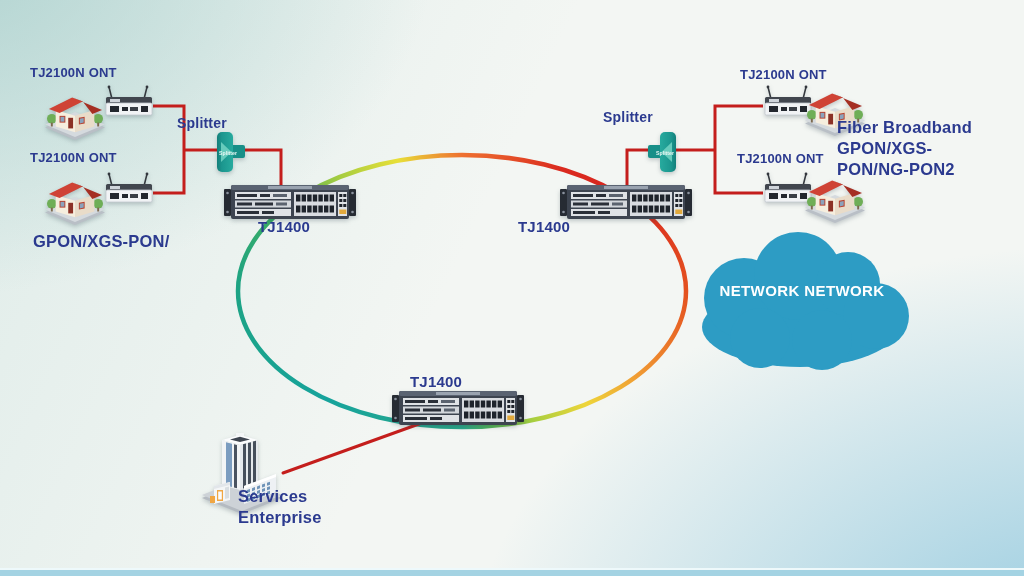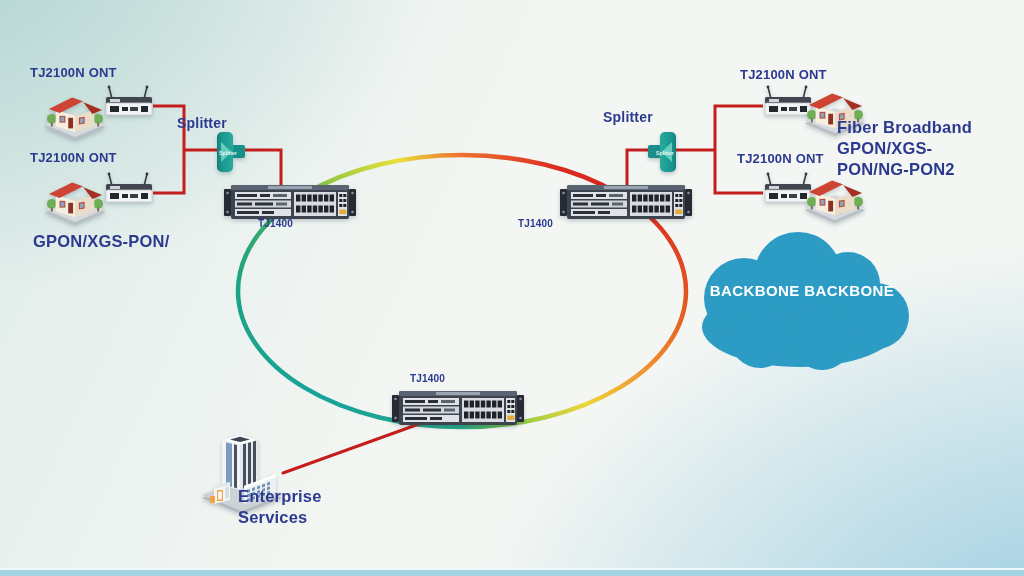--- a/index.html
+++ b/index.html
@@ -14,21 +14,21 @@
   }
   .bottom-strip{position:absolute;left:0;right:0;bottom:0;height:6px;background:#a4d3e3;border-top:2px solid #eef9fb;}
   .layer{position:absolute;left:0;top:0;width:1024px;height:576px;}
   .node{position:absolute;filter:drop-shadow(0 2px 2px rgba(40,60,70,0.25));}
   .flat{position:absolute;}
   .lbl{
     position:absolute;text-align:left;font-weight:bold;color:#2b3a8f;
     line-height:1.15;letter-spacing:0.2px;white-space:nowrap;
   }
   .lbl-ont{font-size:13px;}
-  .lbl-dev{font-size:10px;}
+  .lbl-dev{font-size:15px;}
   .lbl-split{font-size:14px;}
   .caption{font-size:16.5px;line-height:21px;}
   .cloud-lbl{
     position:absolute;display:flex;align-items:center;justify-content:center;
     color:#ffffff;font-weight:bold;font-size:15px;letter-spacing:0.4px;
   }
 </style>
 </head>
 <body>
 
@@ -212,21 +212,21 @@
     <g fill="#2d9cc4">
       <ellipse cx="112" cy="99" rx="98" ry="40"></ellipse>
       <circle cx="56" cy="70" r="40"></circle>
       <circle cx="110" cy="48" r="44"></circle>
       <circle cx="160" cy="56" r="32"></circle>
       <circle cx="188" cy="88" r="33"></circle>
       <circle cx="72" cy="110" r="30"></circle>
       <circle cx="134" cy="112" r="30"></circle>
     </g>
   </svg>
-  <div class="cloud-lbl" style="left:696px;top:270px;width:212px;height:40px">BACKBONE BACKBONE</div>
+  <div class="cloud-lbl" style="left:696px;top:270px;width:212px;height:40px">NETWORK NETWORK</div>
 
   <svg class="node" style="left:224px;top:182px;width:132px;height:40px" viewBox="0 0 132 40">
       <use href="#sym-olt"></use>
     </svg>
   <svg class="node" style="left:560px;top:182px;width:132px;height:40px" viewBox="0 0 132 40">
       <use href="#sym-olt"></use>
     </svg>
   <svg class="node" style="left:392px;top:388px;width:132px;height:40px" viewBox="0 0 132 40">
       <use href="#sym-olt"></use>
     </svg>
@@ -282,18 +282,18 @@
 
   <div class="lbl caption" style="left:33px;top:231px;width:200px">
     <div>GPON/XGS-PON/</div>
   </div>
   <div class="lbl caption" style="left:837px;top:117px;width:200px">
     <div>Fiber Broadband</div>
     <div>GPON/XGS-</div>
     <div>PON/NG-PON2</div>
   </div>
   <div class="lbl caption" style="left:238px;top:486px;width:160px">
+    <div>Services</div>
     <div>Enterprise</div>
-    <div>Services</div>
   </div>
 
   <div class="bottom-strip"></div>
 </div>
 
 </body></html>

